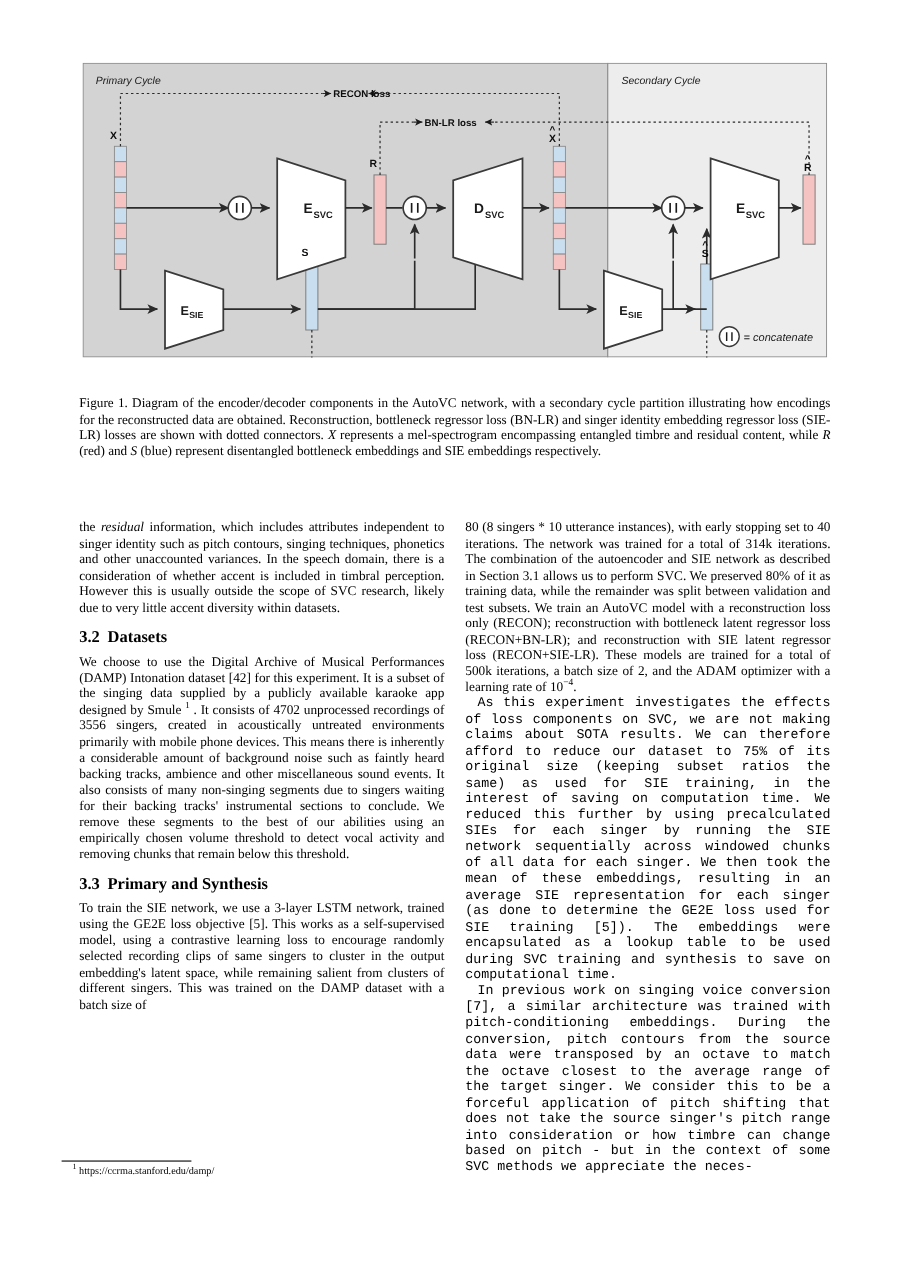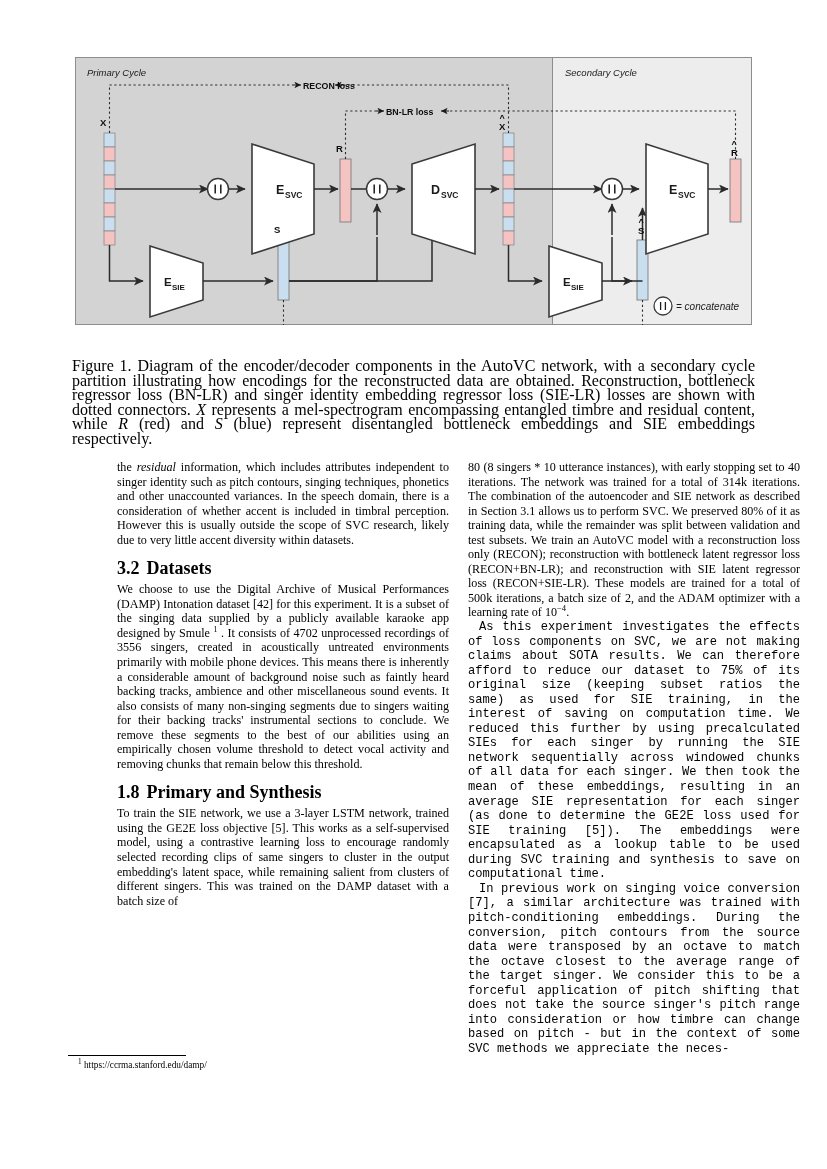--- a/index.html
+++ b/index.html
@@ -32,69 +32,68 @@
     height: 268px;
   }
   .fig-svg { display: block; }
 
   
   .caption {
     position: absolute;
     left: 72px;
     top: 359px;
     width: 683px;
-    font-size: 16px;
+    font-size: 12.0px;
     line-height: 14.6px;
     text-align: justify;
     text-justify: inter-word;
   }
 
   
   .col {
     position: absolute;
-    top: 460px;
+    top: 472px;
     width: 332px;
     font-size: 12.1px;
     line-height: 14.55px;
     text-align: justify;
     text-justify: inter-word;
-    margin-left: 45px;
   }
   .col-left  { left: 72px; }
   .col-right { left: 423px; }
 
   .col p {
     margin: 0 0 0 0;
     text-indent: 0;
   }
   .col p.indent { text-indent: 11px; font-family: Liberation Mono, monospace; }
   .col p + p { margin-top: 0px; }
 
   h2.sec {
-    font-size: 18px;
+    font-size: 15px;
     font-weight: bold;
     margin: 13.5px 0 7.5px 0;
     line-height: 14px;
     text-align: left;
   }
   h2.sec .num { margin-right: 7px; }
 
   .it { font-style: italic; }
   .mathvar { font-family: "Liberation Serif", serif; font-style: italic; }
 
   sup.fn {
     font-size: 8.2px;
     vertical-align: super;
     line-height: 0;
   }
 
   
   .footnote {
     position: absolute;
-    left: 68px;
+    left: 56px;
     top: 1055px;
     width: 332px;
   }
   .footnote .rule {
     width: 118px;
     height: 1px;
     background: #000;
     margin-bottom: 4px;
   }
   .footnote .ftext {
@@ -309,21 +308,21 @@
   </div>
 
   <div class="col col-left">
 
     <p><span>the </span><span class="it">residual</span><span> information, which includes attributes independent to singer identity such as pitch contours, singing techniques, phonetics and other unaccounted variances. In the speech domain, there is a consideration of whether accent is included in timbral perception. However this is usually outside the scope of SVC research, likely due to very little accent diversity within datasets.</span></p>
 
     <h2 class="sec"><span class="num">3.2</span><span>Datasets</span></h2>
 
     <p><span>We choose to use the Digital Archive of Musical Performances (DAMP) Intonation dataset [42] for this experiment. It is a subset of the singing data supplied by a publicly available karaoke app designed by Smule </span><sup class="fn">1</sup><span> . It consists of 4702 unprocessed recordings of 3556 singers, created in acoustically untreated environments primarily with mobile phone devices. This means there is inherently a considerable amount of background noise such as faintly heard backing tracks, ambience and other miscellaneous sound events. It also consists of many non-singing segments due to singers waiting for their backing tracks' instrumental sections to conclude. We remove these segments to the best of our abilities using an empirically chosen volume threshold to detect vocal activity and removing chunks that remain below this threshold.</span></p>
 
-    <h2 class="sec"><span class="num">1.8</span><span>Primary and Synthesis</span></h2>
+    <h2 class="sec"><span class="num">3.3</span><span>Primary and Synthesis</span></h2>
 
     <p>To train the SIE network, we use a 3-layer LSTM network, trained using the GE2E loss objective [5]. This works as a self-supervised model, using a contrastive learning loss to encourage randomly selected recording clips of same singers to cluster in the output embedding's latent space, while remaining salient from clusters of different singers. This was trained on the DAMP dataset with a batch size of</p>
   </div>
 
   <div class="footnote">
     <div class="rule"></div>
     <div class="ftext"><sup>1</sup> <span>https://ccrma.stanford.edu/damp/</span></div>
   </div>
 
   <div class="col col-right">

